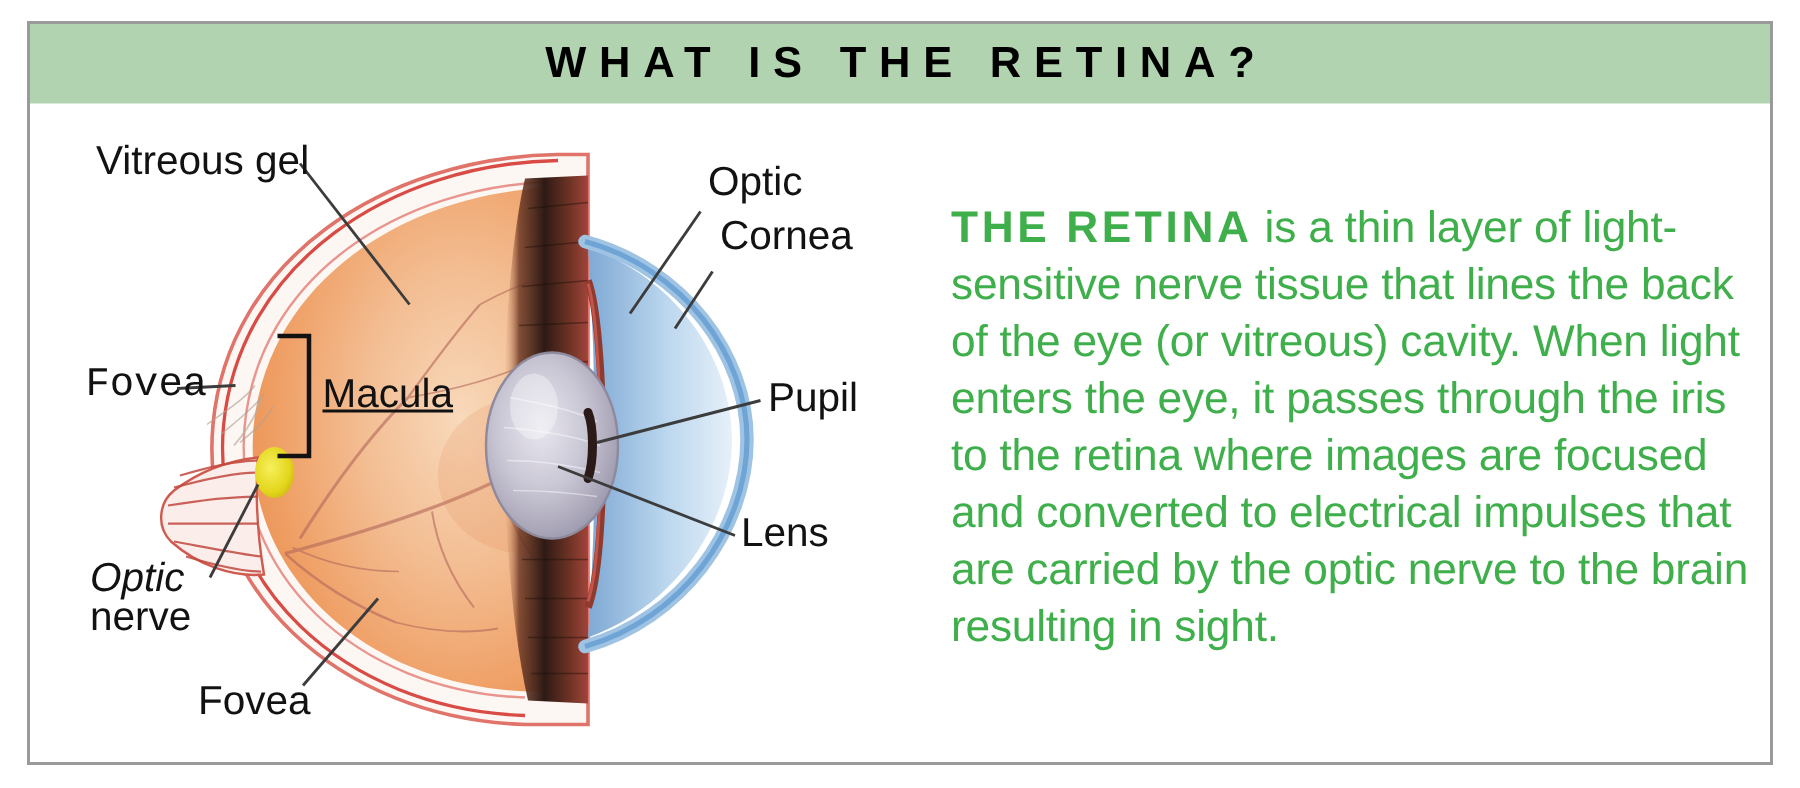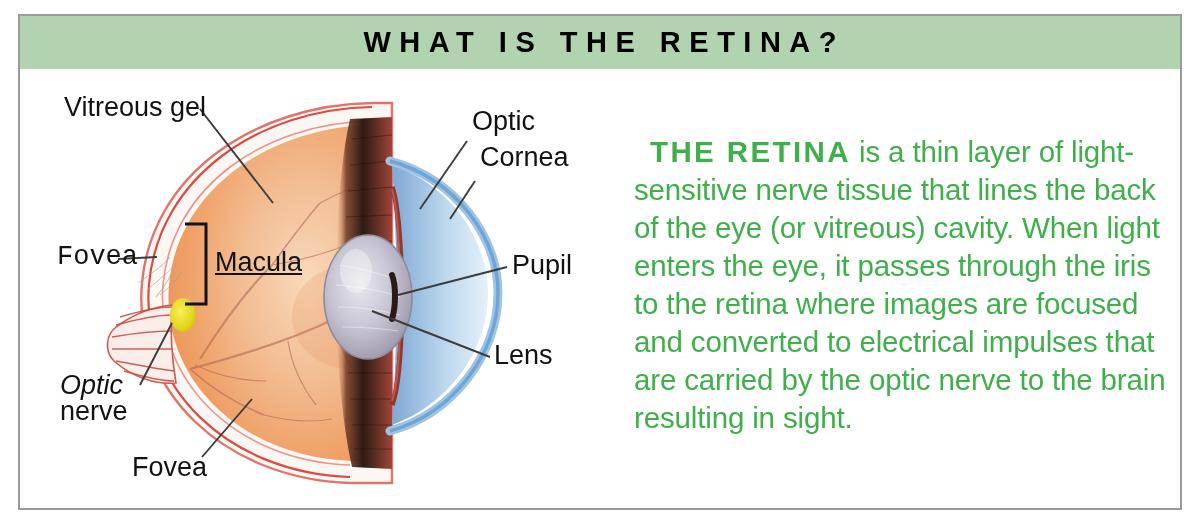--- a/index.html
+++ b/index.html
@@ -91,21 +91,20 @@
   #desc-paragraph {
     color: #3faf4b;
     font-size: 29.5px;
     line-height: 38px;
     letter-spacing: -0.15px;
   }
   #desc-lead {
     font-weight: bold;
     letter-spacing: 2.4px;
     color: #3faf4b;
-    margin-left: 16px;
   }
 </style>
 </head>
 <body>
 
 <div id="page">
 
   <div id="card">
 
     <div id="title-bar">

